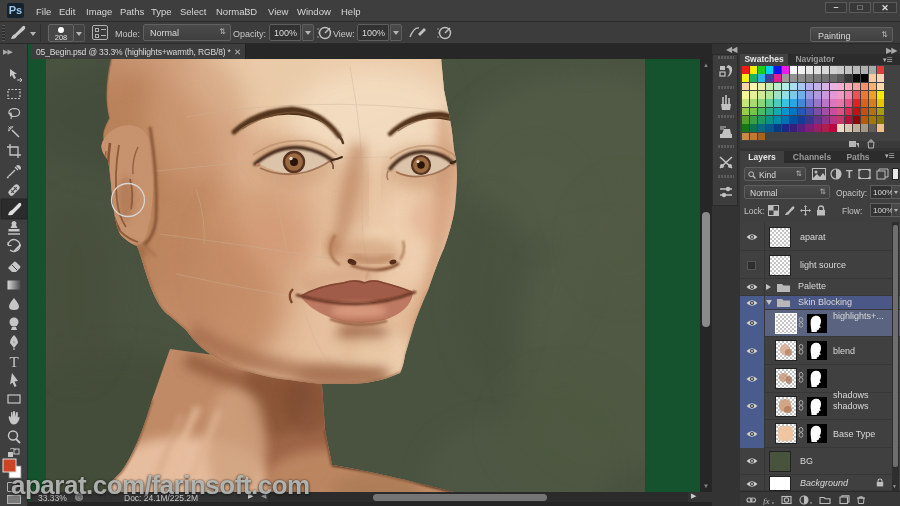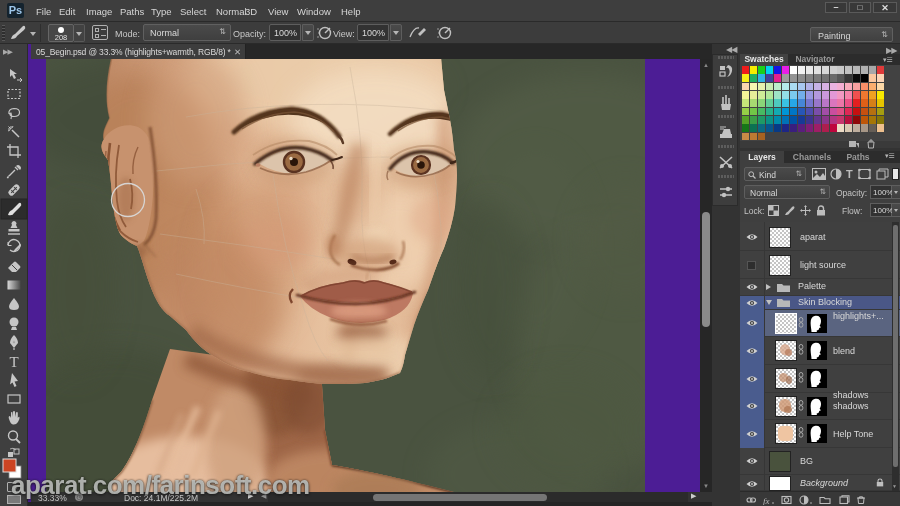--- a/index.html
+++ b/index.html
@@ -218,21 +218,21 @@
       <rect x="3" y="397" width="13" height="13" fill="#cc4423" stroke="#dddddd" stroke-width="1"></rect>
     </g>
   </svg>
 
   <div class="abs" style="left:7px;top:438px;width:14px;height:10px;border:1px solid #b0b0b0;border-radius:1px">
       <div class="abs" style="left:3.5px;top:1.5px;width:5px;height:5px;border-radius:50%;border:1px solid #b0b0b0"></div>
     </div>
   <div class="abs" style="left:7px;top:451px;width:14px;height:9px;border:1px solid #b0b0b0;background:#7a7a7a"></div>
 </div>
 
-<div id="docarea" class="abs" style="left:28px;top:44px;width:684px;height:462px;background:#4c1d95">
+<div id="docarea" class="abs" style="left:28px;top:44px;width:684px;height:462px;background:#14532d">
 
   <div class="abs" style="left:3px;top:0;width:681px;height:15px;background:#272727"></div>
   <div class="abs" style="left:3px;top:0;width:215px;height:15px;background:#3d3d3d;border-right:1px solid #222">
     <span class="abs" style="left:5px;top:3px;font-size:8.5px;letter-spacing:-0.15px;color:#dadada;white-space:nowrap">05_Begin.psd @ 33.3% (highlights+warmth, RGB/8) *</span>
     <span class="abs" style="left:203px;top:2.5px;font-size:8.5px;color:#bbb">✕</span>
   </div>
 
   <svg class="abs" style="left:18px;top:15px" width="599" height="433" viewBox="0 0 599 433">
     <defs>
       <filter id="b3" x="-50%" y="-50%" width="200%" height="200%">
@@ -873,21 +873,21 @@
             <rect x="1.2" y="5.6" width="3.6" height="4.6" rx="1.8"></rect>
           </g>
         </svg>
       </div>
   <div class="abs" style="left:67px;top:273px;width:20px;height:19px">
         <svg style="position:absolute;left:0;top:0" width="20" height="19" viewBox="0 0 20 19">
           <rect width="20" height="19" fill="#000"></rect>
           <path d="M7.5,2 C11.5,1 14,3.2 14,6.8 C14,9 13.5,10.5 12.6,11.8 L14,13.2 L12.2,14 C12.2,15.4 11.2,16.3 9.8,16.3 L9.8,18 L4.5,18 C4.5,15.5 3.6,12.5 3.6,9 C3.6,5 5,2.6 7.5,2 Z" fill="#fff"></path>
         </svg>
       </div>
-  <span class="lname" style="left:93px;top:278px">Help Tone</span>
+  <span class="lname" style="left:93px;top:278px">Base Type</span>
   <div class="abs" style="left:6px;top:306px">
         <svg width="12" height="8" viewBox="0 0 12 8">
           <path d="M0.5,4 Q6,-1.5 11.5,4 Q6,9.5 0.5,4 Z" fill="#d0d0d0"></path>
           <circle cx="6" cy="4" r="2.1" fill="#3f3f3f"></circle>
           <circle cx="6" cy="4" r="0.9" fill="#d0d0d0"></circle>
         </svg>
       </div>
   <div class="abs" style="left:30px;top:301px;width:20px;height:19px;background:#49523d;outline:1px solid #222"></div>
   <span class="lname" style="left:60px;top:305px">BG</span>
   <div class="abs" style="left:6px;top:329px">

